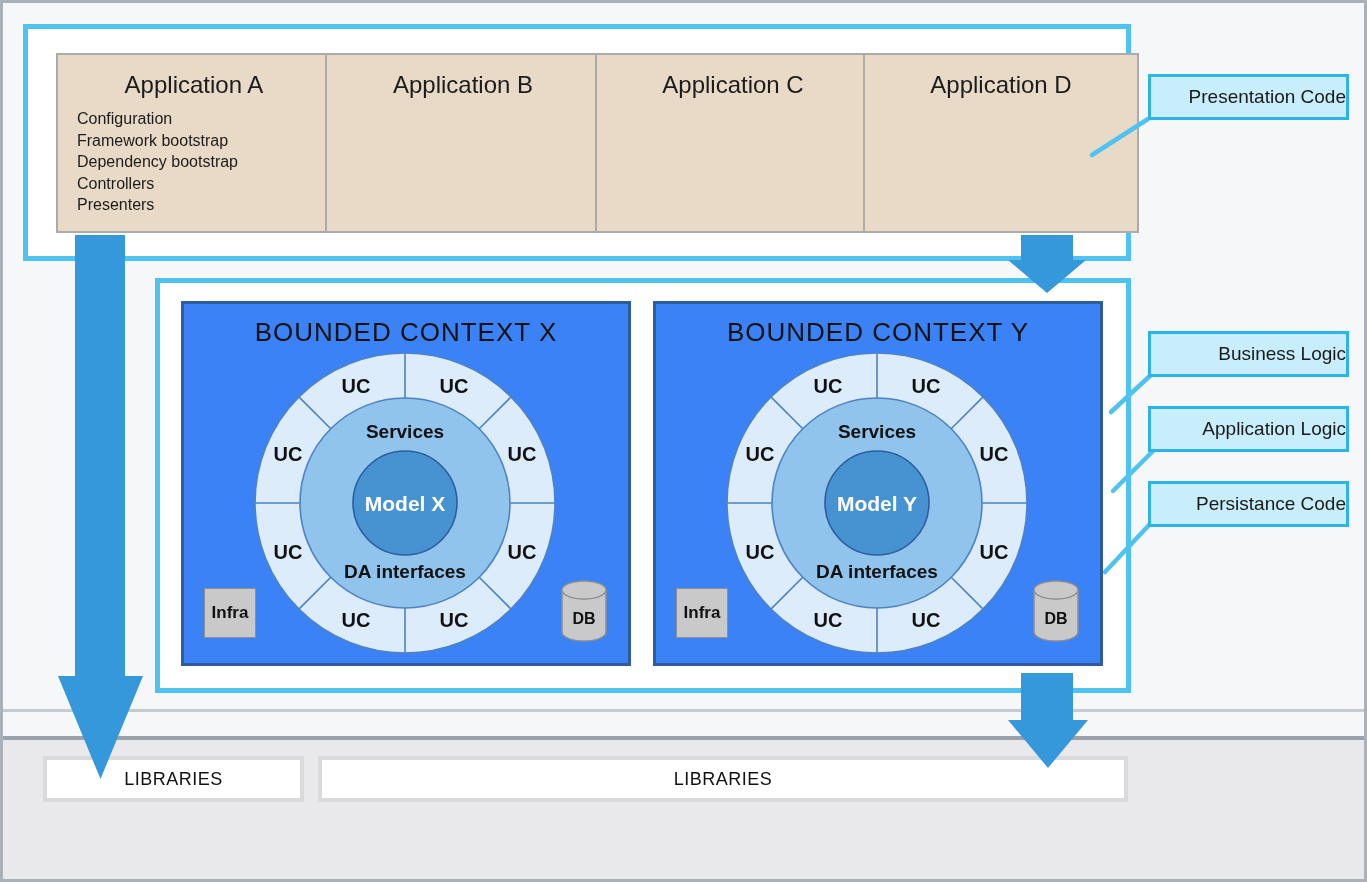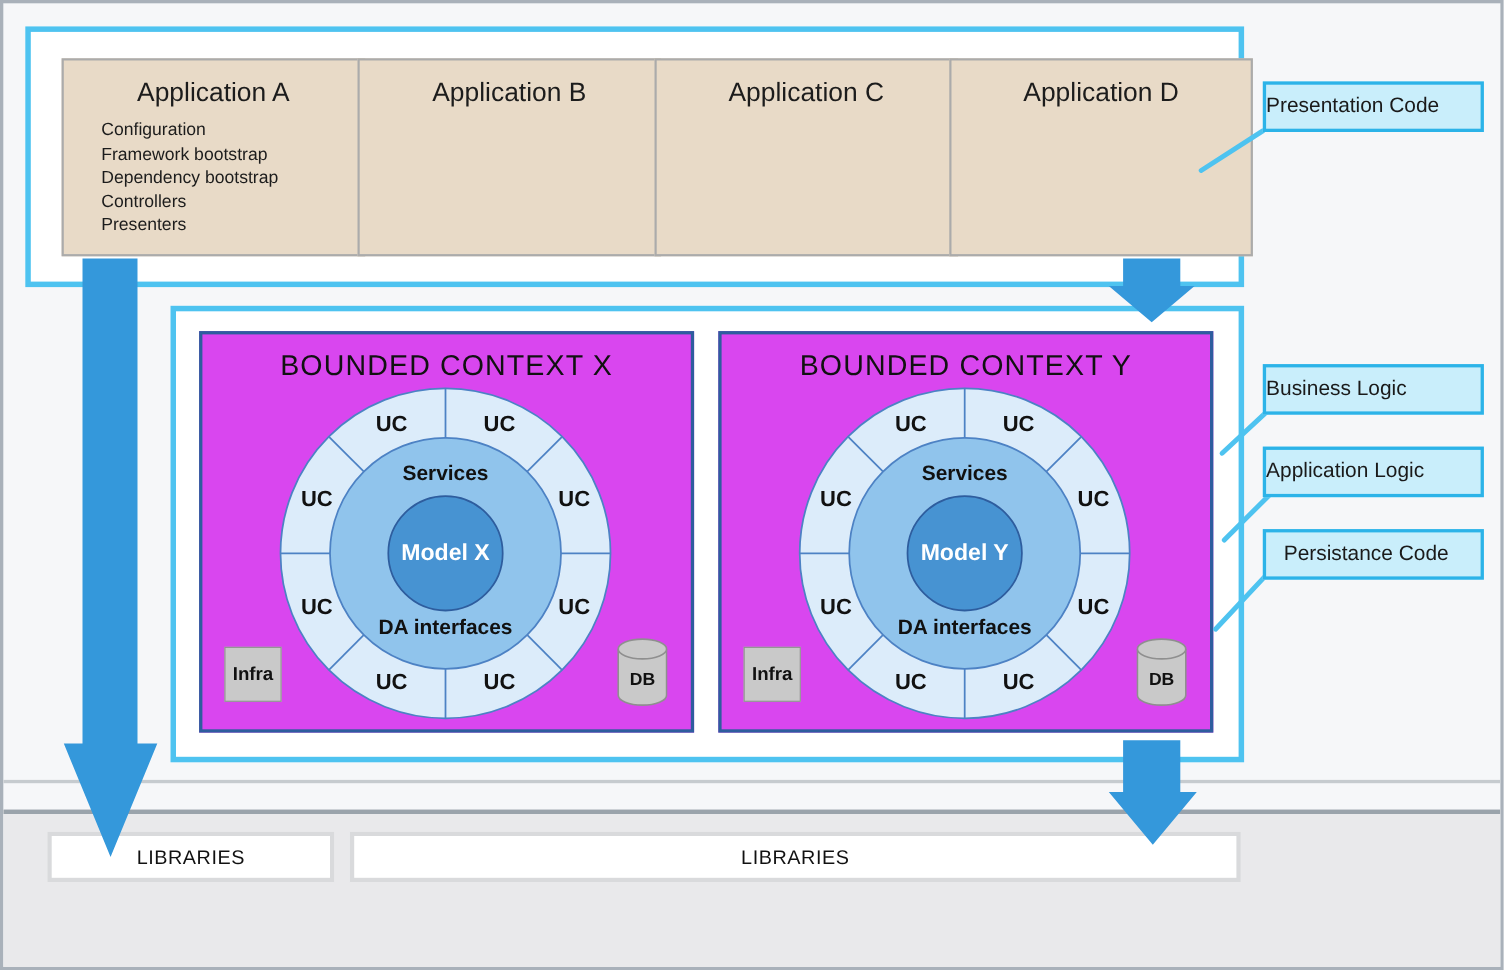--- a/index.html
+++ b/index.html
@@ -15,48 +15,48 @@
     background:#ffffff;border:5px solid #4ec3f0;box-sizing:border-box;
   }
   .app-box{
     position:absolute;top:24px;height:180px;width:276px;
     background:#e8dac7;border:2px solid #ababab;box-sizing:border-box;
   }
   .app-box .app-title{
     margin-top:16px;text-align:center;font-size:24px;color:#1c1c1c;
   }
   .app-box .app-list{
-    margin-top:9px;padding-left:34px;font-size:16px;line-height:21.5px;color:#1c1c1c;
+    margin-top:9px;padding-left:19px;font-size:16px;line-height:21.5px;color:#1c1c1c;
   }
   
   .mid-box{
     position:absolute;left:152px;top:275px;width:976px;height:415px;
     background:#ffffff;border:5px solid #4ec3f0;box-sizing:border-box;
   }
   .bc-box{
     position:absolute;top:298px;width:450px;height:365px;
-    background:#d946ef;border:3px solid #2e5d9e;box-sizing:border-box;
+    background:#3b82f6;border:3px solid #2e5d9e;box-sizing:border-box;
   }
   .bc-title{
     position:absolute;left:0;right:0;top:13px;text-align:center;
     font-size:26px;letter-spacing:1px;color:#111;
   }
   .onion{position:absolute;left:0;top:0;}
   .infra-box{
     position:absolute;left:20px;top:284px;width:52px;height:50px;
     background:#c9c9c9;border:1.5px solid #8f8f8f;box-sizing:border-box;
     display:flex;align-items:center;justify-content:center;
     font-size:17px;font-weight:bold;color:#111;
   }
   .db-svg{position:absolute;left:377px;top:276px;}
   
   .side-label{
     position:absolute;left:1145px;width:201px;height:46px;
     background:#c9eefb;border:3px solid #2cb3e8;box-sizing:border-box;
-    text-align:left;line-height:39px;font-size:19px;color:#1a1a1a;z-index:6;
+    text-align:right;line-height:39px;font-size:19px;color:#1a1a1a;z-index:6;
   }
   
   .divider-line{
     position:absolute;left:0;top:706px;width:1361px;height:3px;background:#c6cbcf;
   }
   .bottom-panel{
     position:absolute;left:0;top:733px;width:1361px;height:146px;
     background:#e9e9eb;border-top:4px solid #9aa3ab;box-sizing:border-box;
   }
   .found-box{

